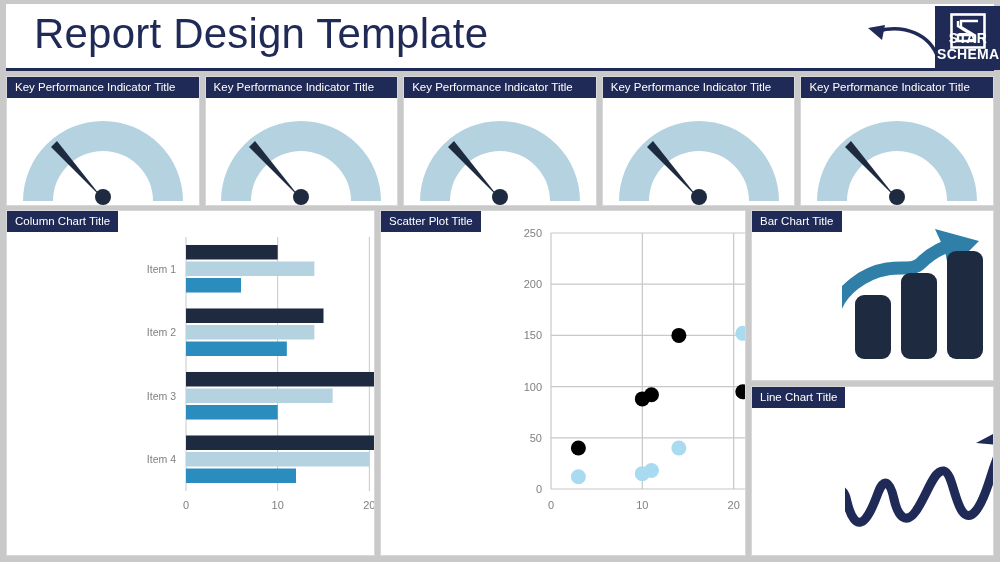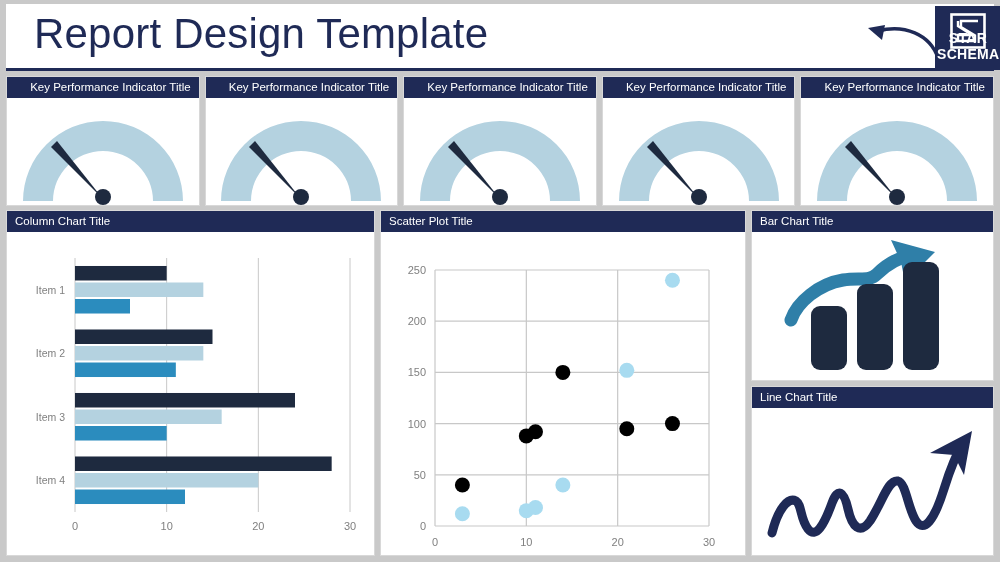--- a/index.html
+++ b/index.html
@@ -119,21 +119,21 @@
     color: #ffffff;
     font-size: 11.5px;
     height: 21px;
     line-height: 21px;
     padding: 0 8px;
     white-space: nowrap;
     overflow: hidden;
     font-family: "Liberation Sans", sans-serif;
   }
   .kpi-card .card-header {
-    text-align: right;
+    text-align: left;
     padding-left: 8px;
   }
   .kpi-body {
     flex: 1;
     position: relative;
     overflow: hidden;
   }
   .gauge-svg {
     position: absolute;
     left: 50%;
@@ -149,21 +149,21 @@
     width: 988px;
     height: 346px;
     display: flex;
     gap: 5px;
   }
   .panel {
     background: #ffffff;
     box-sizing: border-box;
     border: 1px solid #d8d8d8;
     display: flex;
-    flex-direction: column;
+    flex-direction: row;
   }
   .panel-col {
     width: 369px;
   }
   .panel-scatter {
     width: 366px;
     gap: 16px;
   }
   .panel-right {
     flex: 1;

